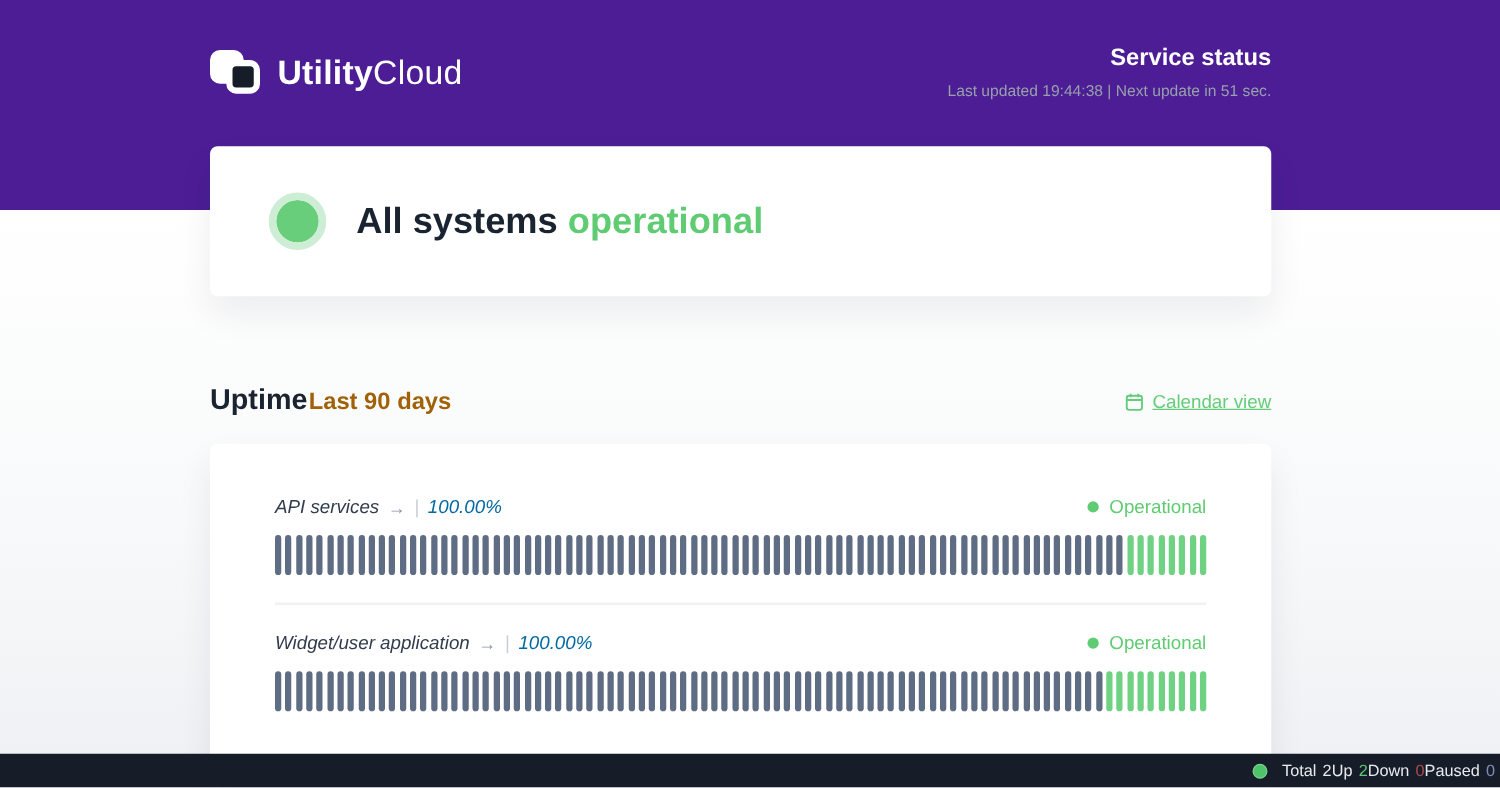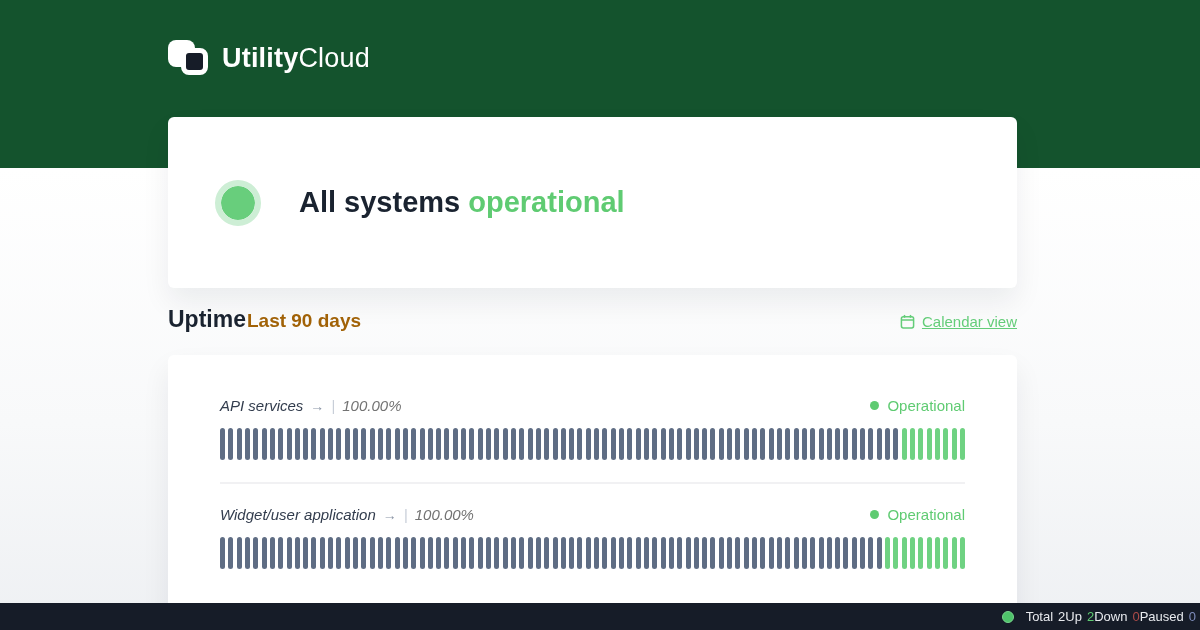--- a/index.html
+++ b/index.html
@@ -6,21 +6,21 @@
   html, body { width: 1200px; height: 630px; overflow: hidden; }
   body {
     position: relative;
     font-family: "Liberation Sans", sans-serif;
     background: #ffffff;
   }
 
   
   .top-header {
     position: absolute; top: 0; left: 0; width: 1200px; height: 168px;
-    background: #14532d; z-index: 1;
+    background: #4c1d95; z-index: 1;
   }
   .page-bg {
     position: absolute; top: 168px; left: 0; width: 1200px; height: 462px;
     background: linear-gradient(180deg, #ffffff 0%, #f8f9fa 55%, #eef0f3 100%);
     z-index: 0;
   }
   .brand {
     position: absolute; left: 168px; top: 38px;
     display: flex; align-items: center; gap: 12px;
   }
@@ -38,24 +38,24 @@
   .brand-text .l { font-weight: 400; }
 
   .header-right {
     position: absolute; top: 36px; right: 183px; text-align: right;
   }
   .header-title { color: #ffffff; font-size: 19px; font-weight: 700; }
   .header-sub { margin-top: 8px; color: #97A0AC; font-size: 12.5px; }
 
   
   .status-card {
-    position: absolute; left: 168px; top: 117px; width: 849px; height: 171px;
+    position: absolute; left: 168px; top: 117px; width: 849px; height: 120px;
     background: #ffffff; border-radius: 6px;
     box-shadow: 0 14px 28px rgba(17,24,39,0.07);
-    display: flex; align-items: center; padding-left: 47px; gap: 38px;
+    display: flex; align-items: center; padding-left: 47px; gap: 24px;
     z-index: 2;
   }
   .status-circle {
     width: 46px; height: 46px; border-radius: 50%;
     background: #68CE7C; border: 6px solid #CDEED5;
     background-clip: padding-box;
   }
   .status-text { font-size: 29px; font-weight: 700; color: #1A2330; }
   .status-text .accent { color: #5FCB72; }
 
@@ -86,21 +86,21 @@
     z-index: 2;
   }
   .service-head {
     display: flex; justify-content: space-between; align-items: center;
     margin-bottom: 14px;
   }
   .service-name-wrap { display: flex; align-items: center; gap: 7px; font-size: 15px; font-style: italic; }
   .service-name { color: #323C4D; cursor: pointer; }
   .service-arrow { color: #8A94A5; font-size: 14px; }
   .service-sep { color: #C8CED8; }
-  .service-uptime { color: #737373; text-align: center; }
+  .service-uptime { color: #0369a1; text-align: center; }
   .service-status { display: flex; align-items: center; gap: 8px; }
   .status-dot { width: 9px; height: 9px; border-radius: 50%; background: #5FCB72; }
   .service-status-label { color: #5FCB72; font-size: 15px; }
 
   .bars {
     display: flex; justify-content: space-between; height: 32px; width: 745px;
   }
   .bar {
     width: 5px; height: 32px; border-radius: 3px; background: #5F6D84;
   }
@@ -129,20 +129,24 @@
 
 <div class="page-bg"></div>
 
 <div class="top-header">
   <div class="brand">
     <div class="logo-mark">
       <div class="logo-back"></div>
       <div class="logo-front"></div>
     </div>
     <div class="brand-text"><span class="b">Utility</span><span class="l">Cloud</span></div>
+  </div>
+  <div class="header-right">
+    <div class="header-title">Service status</div>
+    <div class="header-sub">Last updated 19:44:38 | Next update in 51 sec.</div>
   </div>
 </div>
 
 <div class="status-card">
   <div class="status-circle"></div>
   <div class="status-text"><span>All systems</span> <span class="accent">operational</span></div>
 </div>
 
 <div class="uptime-head">
   <div class="uptime-title-wrap">

